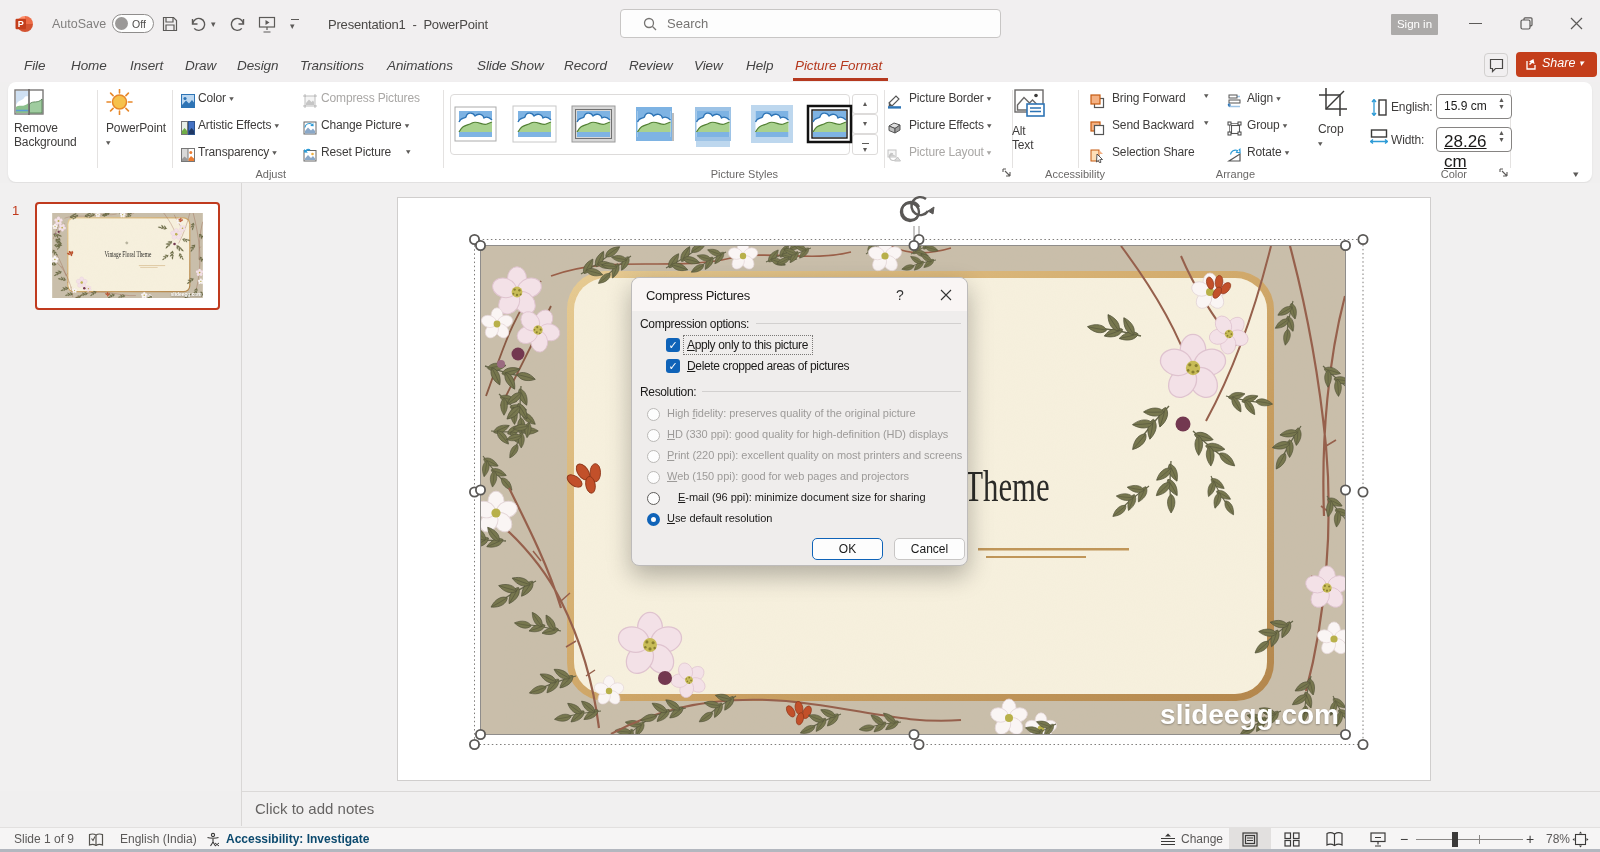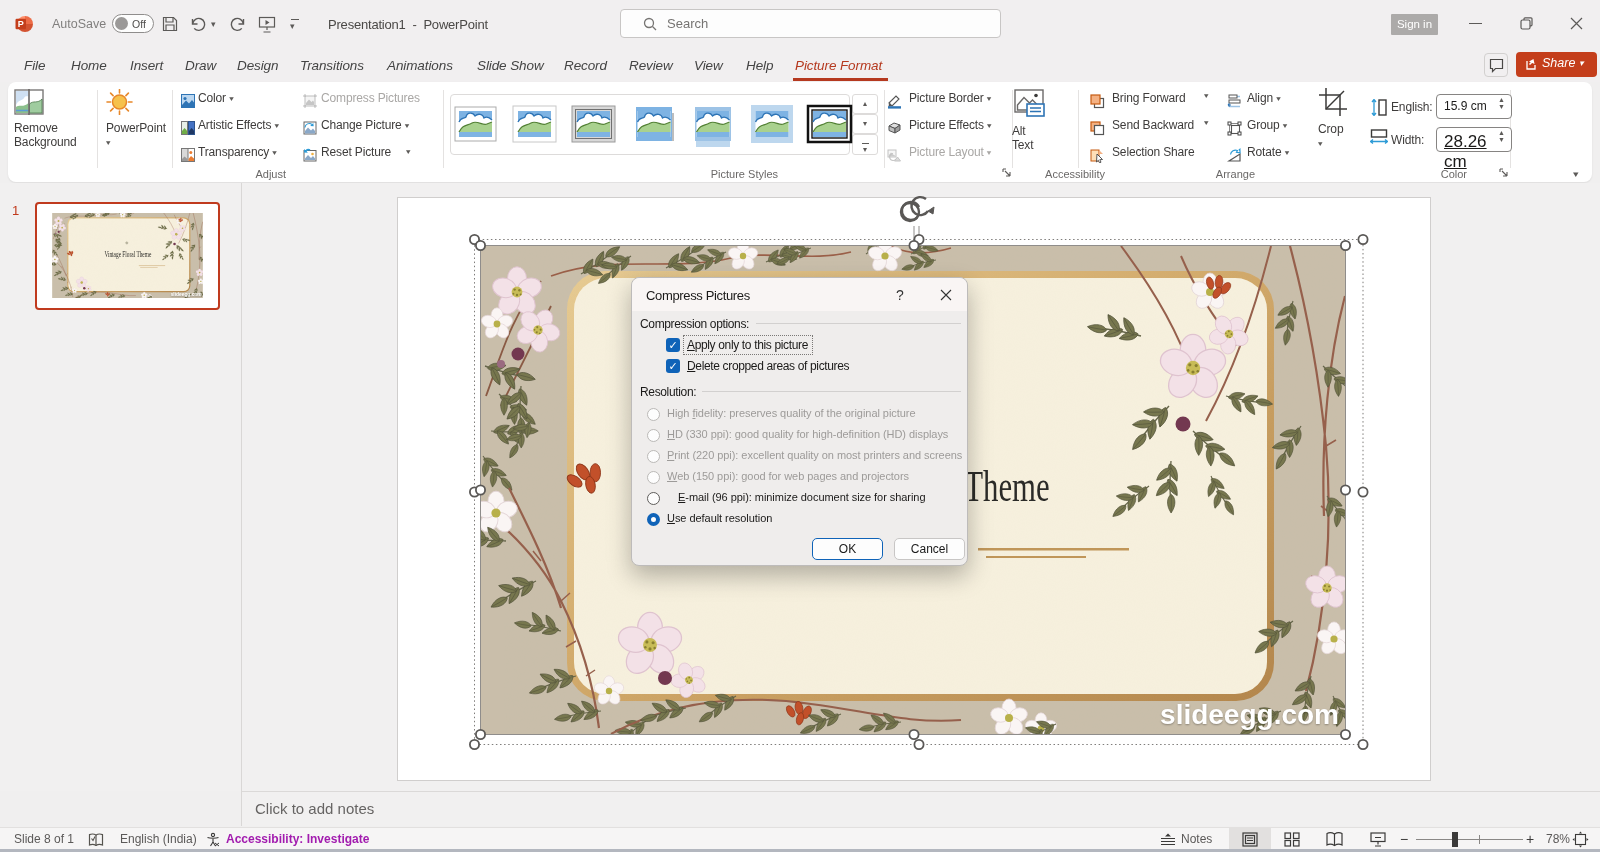--- a/index.html
+++ b/index.html
@@ -695,39 +695,39 @@
   <div class="dtext dsm" style="left:35px;top:234px;"><u>U</u>se default resolution</div>
 
   <div class="btn" style="left:180px;top:260px;border:1px solid #0f63b8;">OK</div>
   <div class="btn" style="left:262px;top:260px;border:1px solid #c8c6c5;">Cancel</div>
 </div>
 
 <div id="notesbar">
   <div class="abs" style="left:13px;top:8px;font-size:15px;color:#666463;">Click to add notes</div>
 </div>
 <div id="statusbar">
-  <div class="abs" style="left:14px;top:4px;">Slide 8 of 1</div>
+  <div class="abs" style="left:14px;top:4px;">Slide 1 of 9</div>
   <svg class="sbi" style="left:88px;top:5px" width="16" height="15" viewBox="0 0 16 15" fill="none" stroke="#55534e" stroke-width="1.2">
     <path d="M8 2 C6 0.8 3.5 0.8 1.5 1.6 V12 C3.5 11.2 6 11.2 8 12.4 C10 11.2 12.5 11.2 14.5 12 V1.6 C12.5 0.8 10 0.8 8 2 z"></path>
     <path d="M8 2 V12.4"></path>
     <path d="M3.5 5.5 L5 7.5 L7 3.5" stroke-width="1.1"></path>
   </svg>
   <div class="abs" style="left:120px;top:4px;">English (India)</div>
   <svg class="sbi" style="left:205px;top:4px" width="16" height="16" viewBox="0 0 16 16" fill="none" stroke="#3b3a39" stroke-width="1.1">
     <circle cx="8" cy="3" r="1.6"></circle>
       <path d="M2.5 5.5 C5 6.5 11 6.5 13.5 5.5 M8 7 v3 M8 10 L5.5 14 M8 10 l2.5 4"></path>
       <path d="M10 11 l4 3 m0 -3 l-4 3" stroke-width="1"></path>
   </svg>
-  <div class="abs" style="left:226px;top:4px;font-weight:bold;color:#a21caf;">Accessibility: Investigate</div>
+  <div class="abs" style="left:226px;top:4px;font-weight:bold;color:#0c4a6e;">Accessibility: Investigate</div>
 
   <svg class="sbi" style="left:1160px;top:5px" width="16" height="14" viewBox="0 0 16 14" fill="none" stroke="#3b3a39" stroke-width="1.2">
     <path d="M1 5.5 h14 M1 8.5 h14 M1 11.5 h14"></path>
       <path d="M8 0.5 L11 3.5 H5 z" fill="#3b3a39" stroke="none"></path>
   </svg>
-  <div class="abs" style="left:1181px;top:4px;">Notes</div>
+  <div class="abs" style="left:1181px;top:4px;">Change</div>
   <div class="abs" style="left:1229px;top:0px;width:42px;height:23px;background:#e2e0df;"></div>
   <svg class="sbi" style="left:1242px;top:4px" width="16" height="15" viewBox="0 0 16 15" fill="none" stroke="#3b3a39" stroke-width="1.2">
     <rect x="1" y="1" width="14" height="13"></rect>
       <rect x="3.5" y="3.5" width="9" height="8" fill="none"></rect>
       <path d="M5 6 h6 M5 8.5 h6" stroke-width="1.1"></path>
   </svg>
   <svg class="sbi" style="left:1284px;top:4px" width="16" height="15" viewBox="0 0 16 15" fill="none" stroke="#3b3a39" stroke-width="1.2">
     <rect x="1" y="1" width="5.5" height="5.5"></rect>
       <rect x="9.5" y="1" width="5.5" height="5.5"></rect>
       <rect x="1" y="8.5" width="5.5" height="5.5"></rect>

